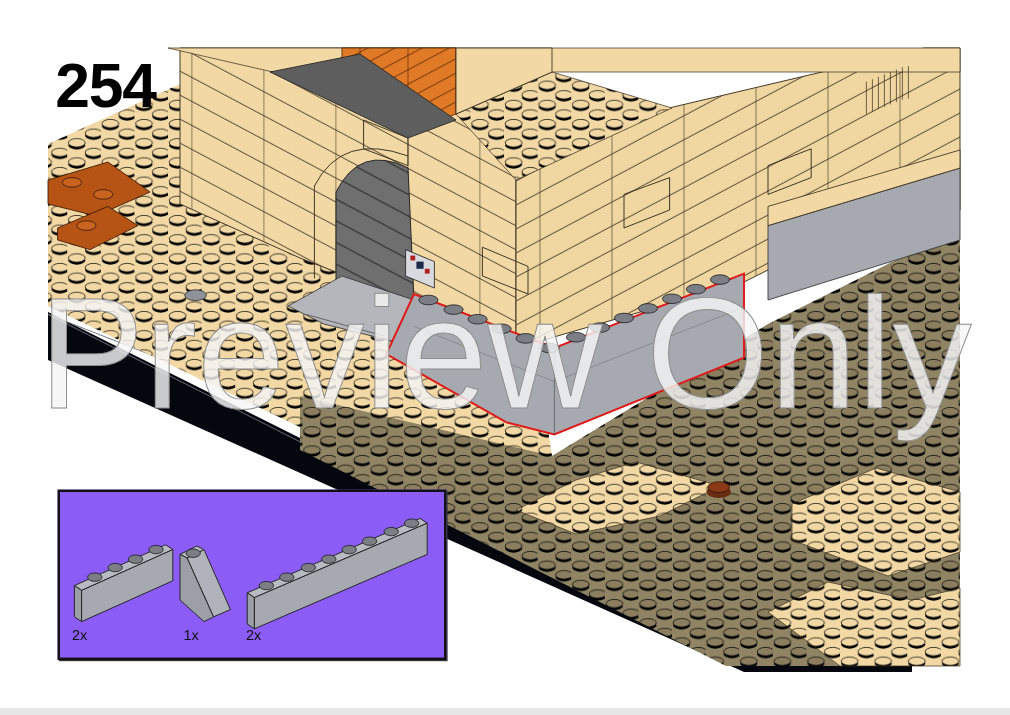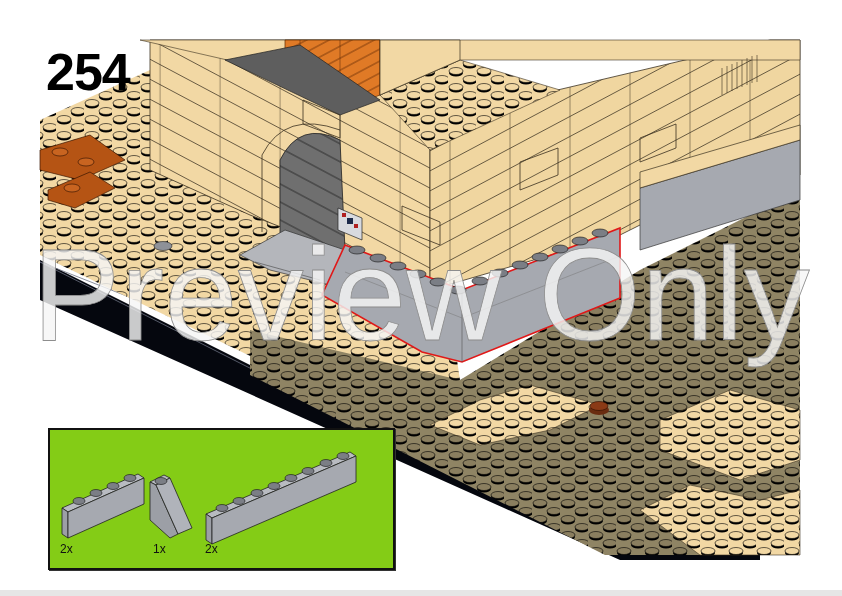--- a/index.html
+++ b/index.html
@@ -1,20 +1,20 @@
 <!DOCTYPE html>
 <html><head>
   <meta charset="utf-8">
   <style>
     html, body { margin:0; padding:0; }
     body { width:842px; height:596px; background:#ffffff; position:relative; overflow:hidden; font-family:"Liberation Sans", sans-serif; }
     .page { position:absolute; left:0; top:0; width:824px; height:596px; }
     .scene { position:absolute; left:0; top:0; width:842px; height:596px; }
     .step-number { position:absolute; left:46px; top:42px; font-family:"Liberation Sans", sans-serif; font-weight:bold; font-size:52px; line-height:60px; color:#000; letter-spacing:-1px; }
-    .parts-box { position:absolute; left:48px; top:428px; width:320px; height:138px; background:#84cc16; border:2px solid #111; box-shadow:1px 1px 0 #333;padding-left:23px; }
+    .parts-box { position:absolute; left:48px; top:408px; width:320px; height:138px; background:#8b5cf6; border:2px solid #111; box-shadow:1px 1px 0 #333; }
     .qty { position:absolute; font-size:12px; color:#111; font-family:"Liberation Sans", sans-serif; }
     .watermark { position:absolute; left:0; top:222px; width:842px; height:150px; }
     .bottom-rule { position:absolute; left:0; top:590px; width:842px; height:6px; background:#e6e6e6; }
   </style>
 </head>
 <body>
 
 <div class="page">
 
   <svg class="scene" viewBox="0 0 842 596" xmlns="http://www.w3.org/2000/svg">

